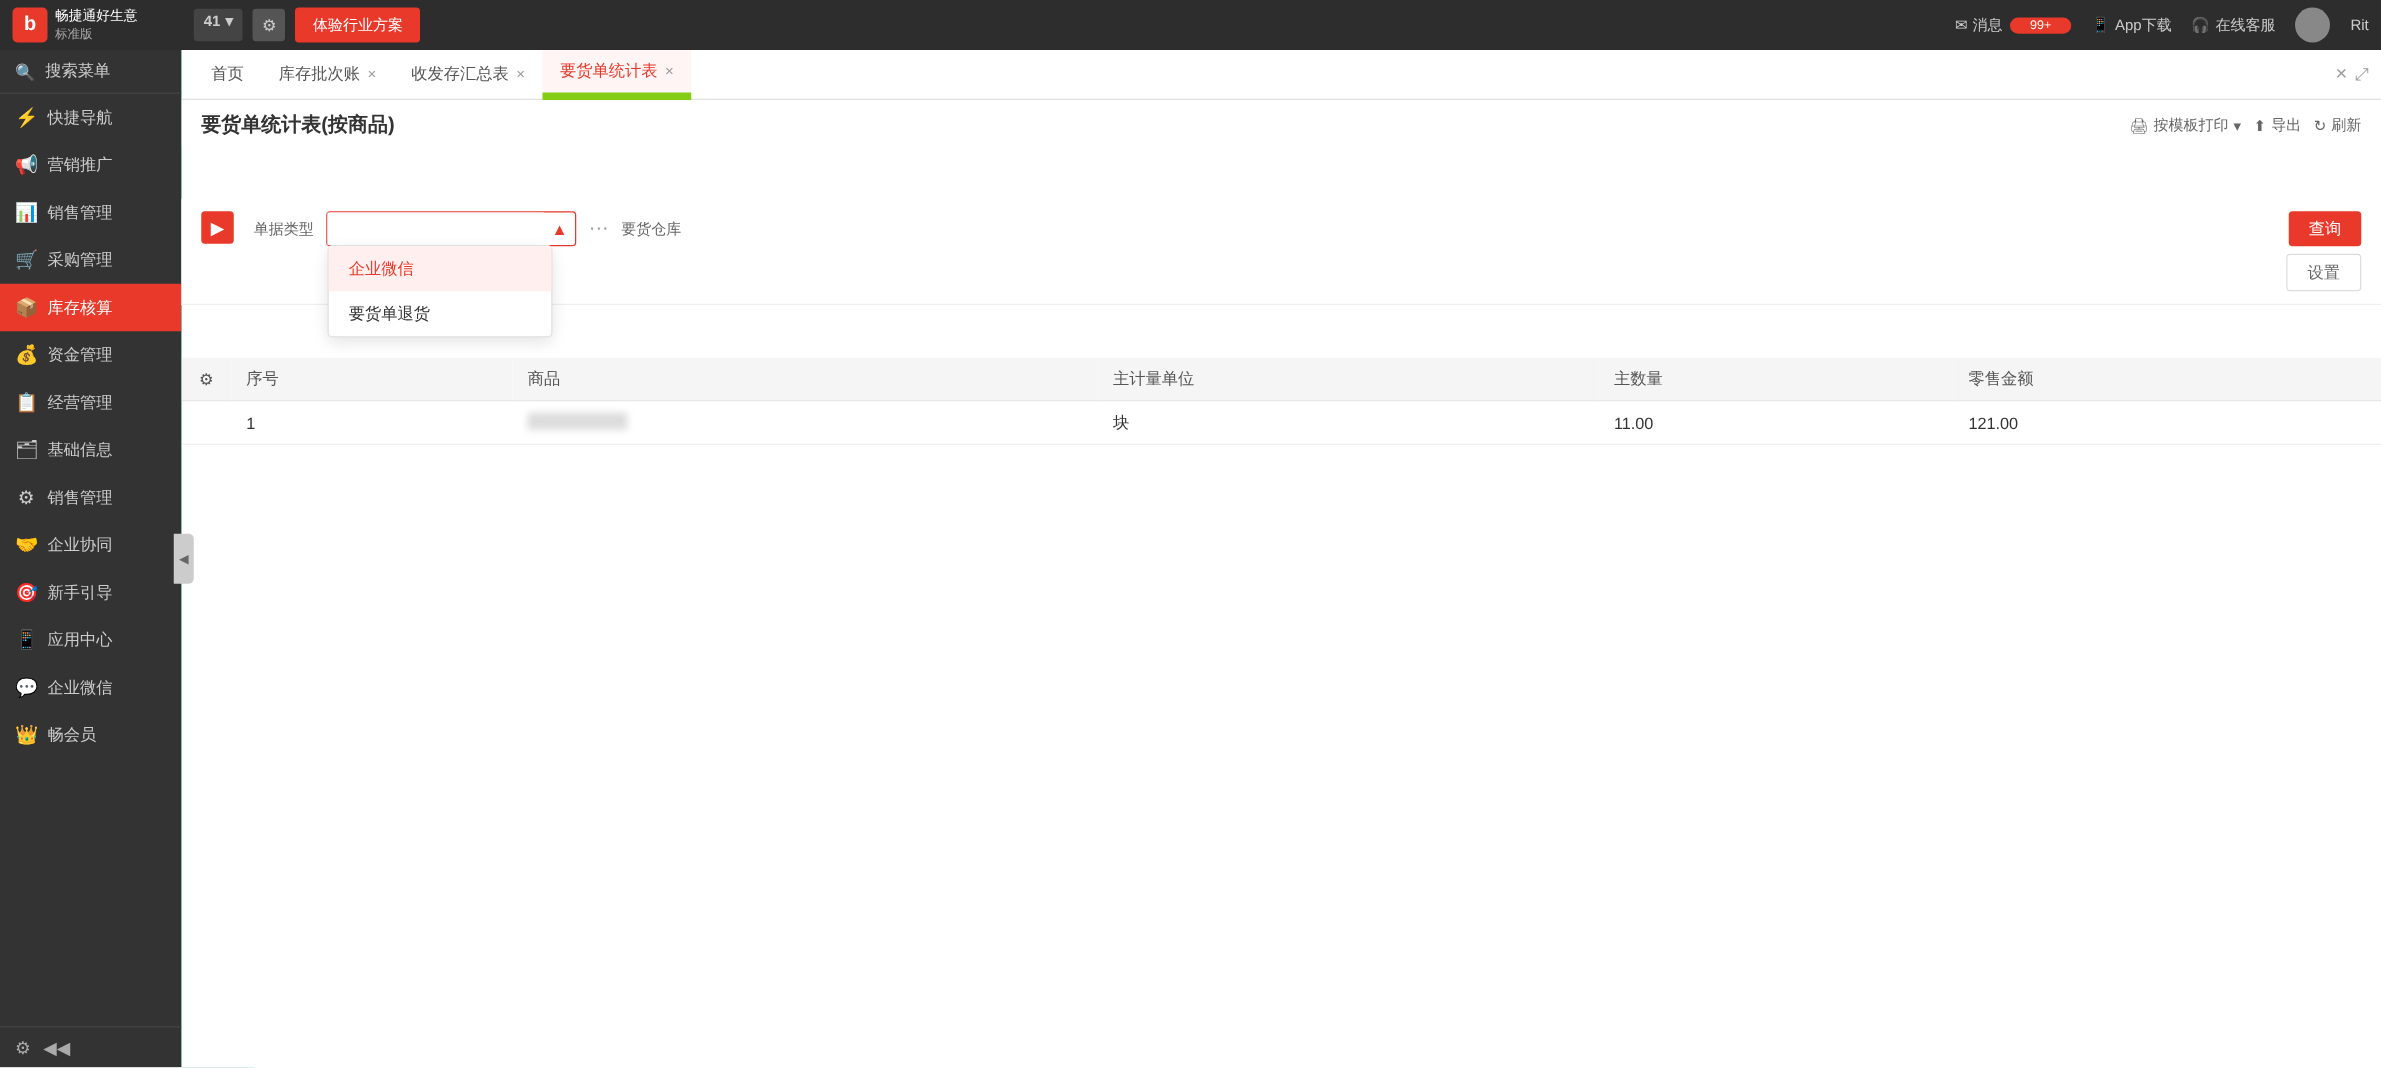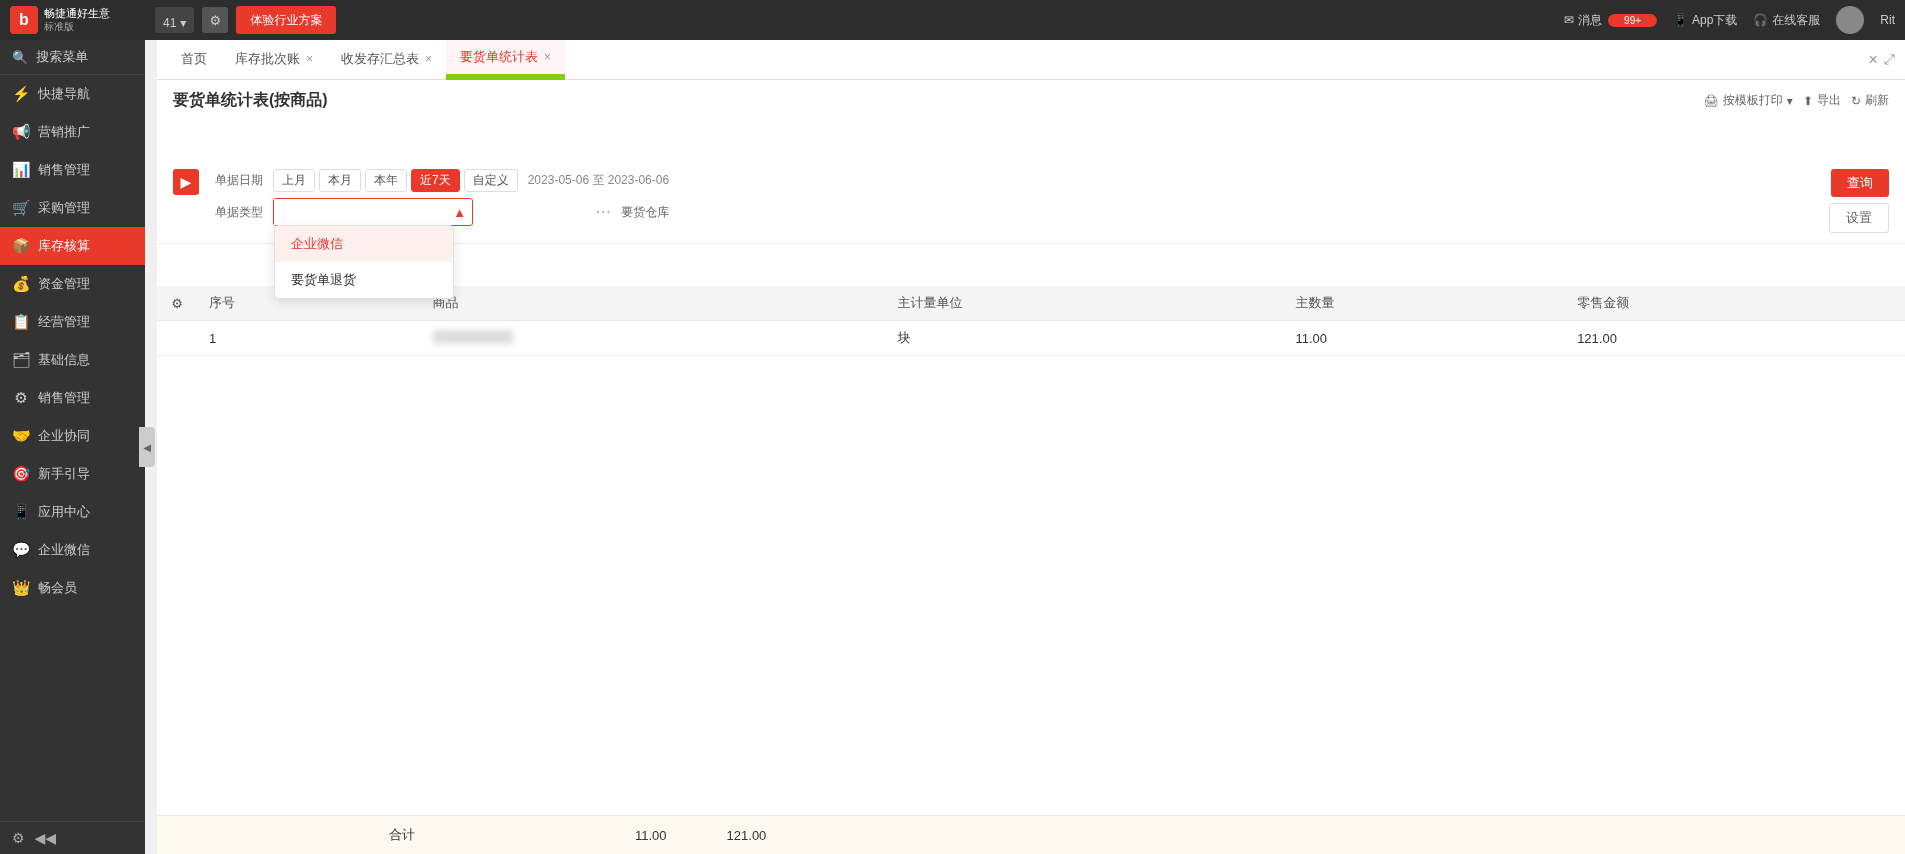--- a/index.html
+++ b/index.html
@@ -44,23 +44,24 @@
     }
     .search-selector {
       background: #444;
       border: none;
       color: #ccc;
       padding: 3px 8px;
       border-radius: 3px;
       font-size: 12px;
       height: 26px;
       display: flex;
-      align-items: flex-end;
+      align-items: flex-start;
       gap: 4px;
       cursor: pointer;
+      font-weight: bold;
     }
     .gear-btn {
       width: 26px; height: 26px;
       background: #555;
       border-radius: 3px;
       display: flex; align-items: center; justify-content: center;
       cursor: pointer; color: #ccc;
     }
     .industry-btn {
       background: #e8392a;
@@ -167,21 +168,20 @@
       z-index: 10;
     }
 
     
     .content-area {
       flex: 1;
       display: flex;
       flex-direction: column;
       background: #14b8a6;
       overflow: hidden;
-      margin-left: 12px;
     }
 
     
     .tab-bar {
       background: #fff;
       display: flex;
       align-items: center;
       border-bottom: 1px solid #e0e0e0;
       padding: 0 10px;
       height: 40px;
@@ -523,31 +523,20 @@
             <span>↻</span>
             <span>刷新</span>
           </div>
         </div>
       </div>
 
       <div class="filter-area">
         <div class="filter-toggle">▶</div>
 
         <div class="filter-group">
-          <div class="filter-row">
-            <span class="filter-label">单据日期</span>
-            <div class="date-btns">
-              <button class="date-btn">上月</button>
-              <button class="date-btn">本月</button>
-              <button class="date-btn">本年</button>
-              <button class="date-btn hot">近7天</button>
-              <button class="date-btn">自定义</button>
-            </div>
-            <span class="date-range">2023-05-06 至 2023-06-06</span>
-          </div>
 
           <div class="filter-row">
             <span class="filter-label">单据类型</span>
             <div class="filter-input-wrap" style="position:relative;">
               <input type="text" value="" style="">
               <span class="chevron">▲</span>
 
               <div class="dropdown-overlay">
                 <div class="dropdown-item selected">企业微信</div>
                 <div class="dropdown-item">要货单退货</div>
@@ -587,22 +576,16 @@
                 <span style="display:inline-block;width:80px;height:14px;background:#ddd;border-radius:2px;filter:blur(3px);"></span>
               </td>
               <td>块</td>
               <td>11.00</td>
               <td>121.00</td>
             </tr>
           </tbody>
         </table>
       </div>
 
-      <div class="total-row">
-        <span style="width:40px;"></span>
-        <span style="margin-left:180px;">合计</span>
-        <span style="margin-left:220px;">11.00</span>
-        <span style="margin-left:60px;">121.00</span>
-      </div>
 
     </div>
   </div>
 </div>
 
 </body></html>

